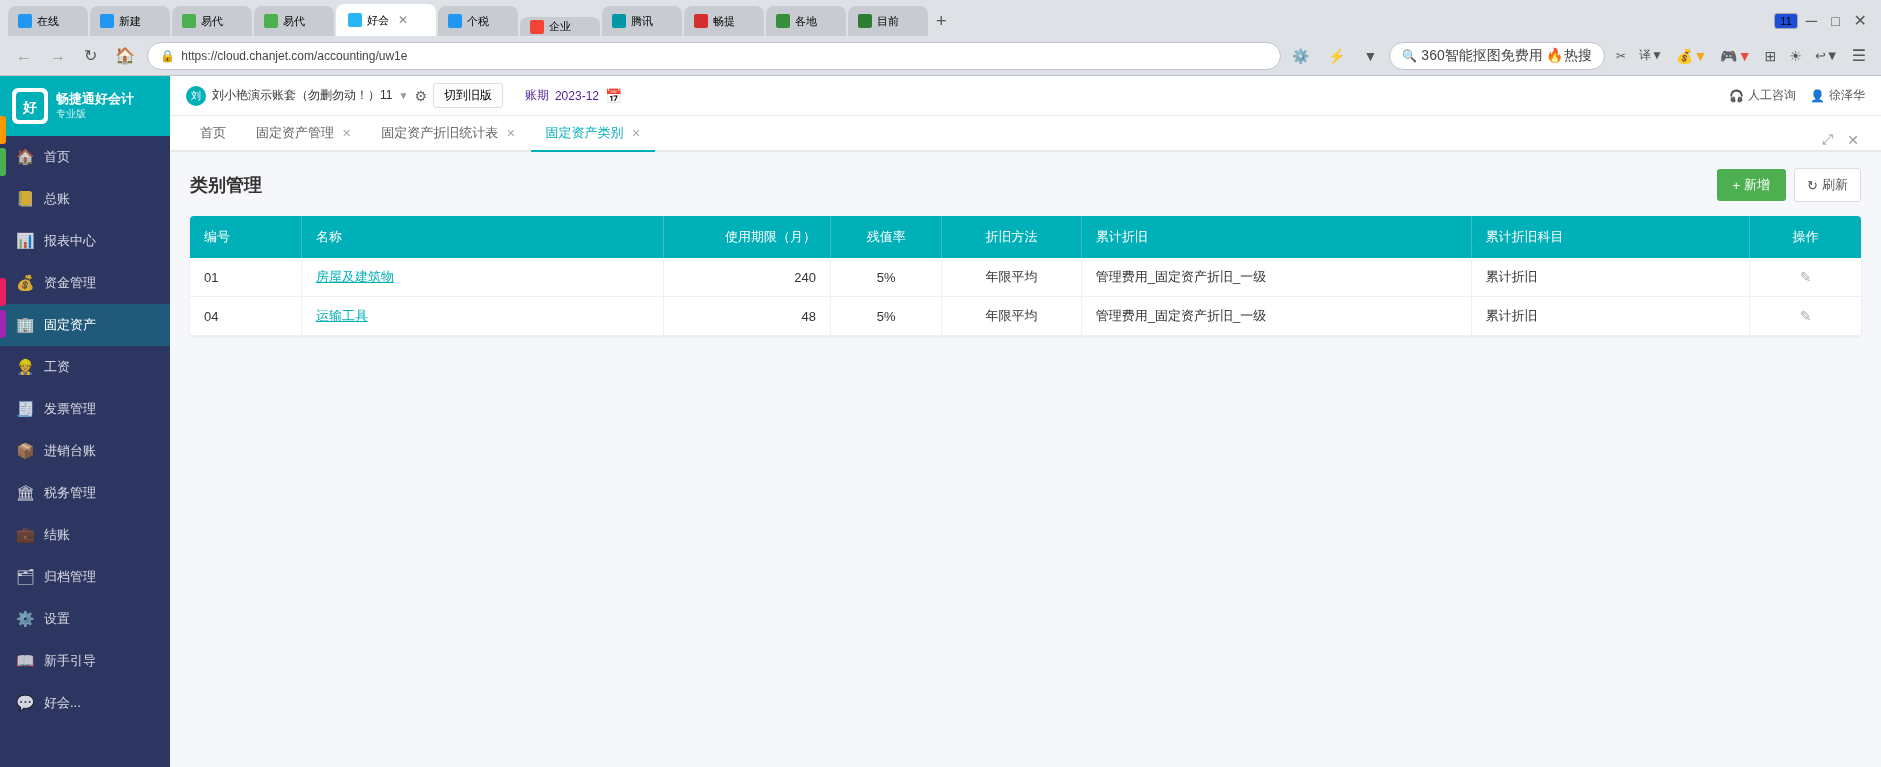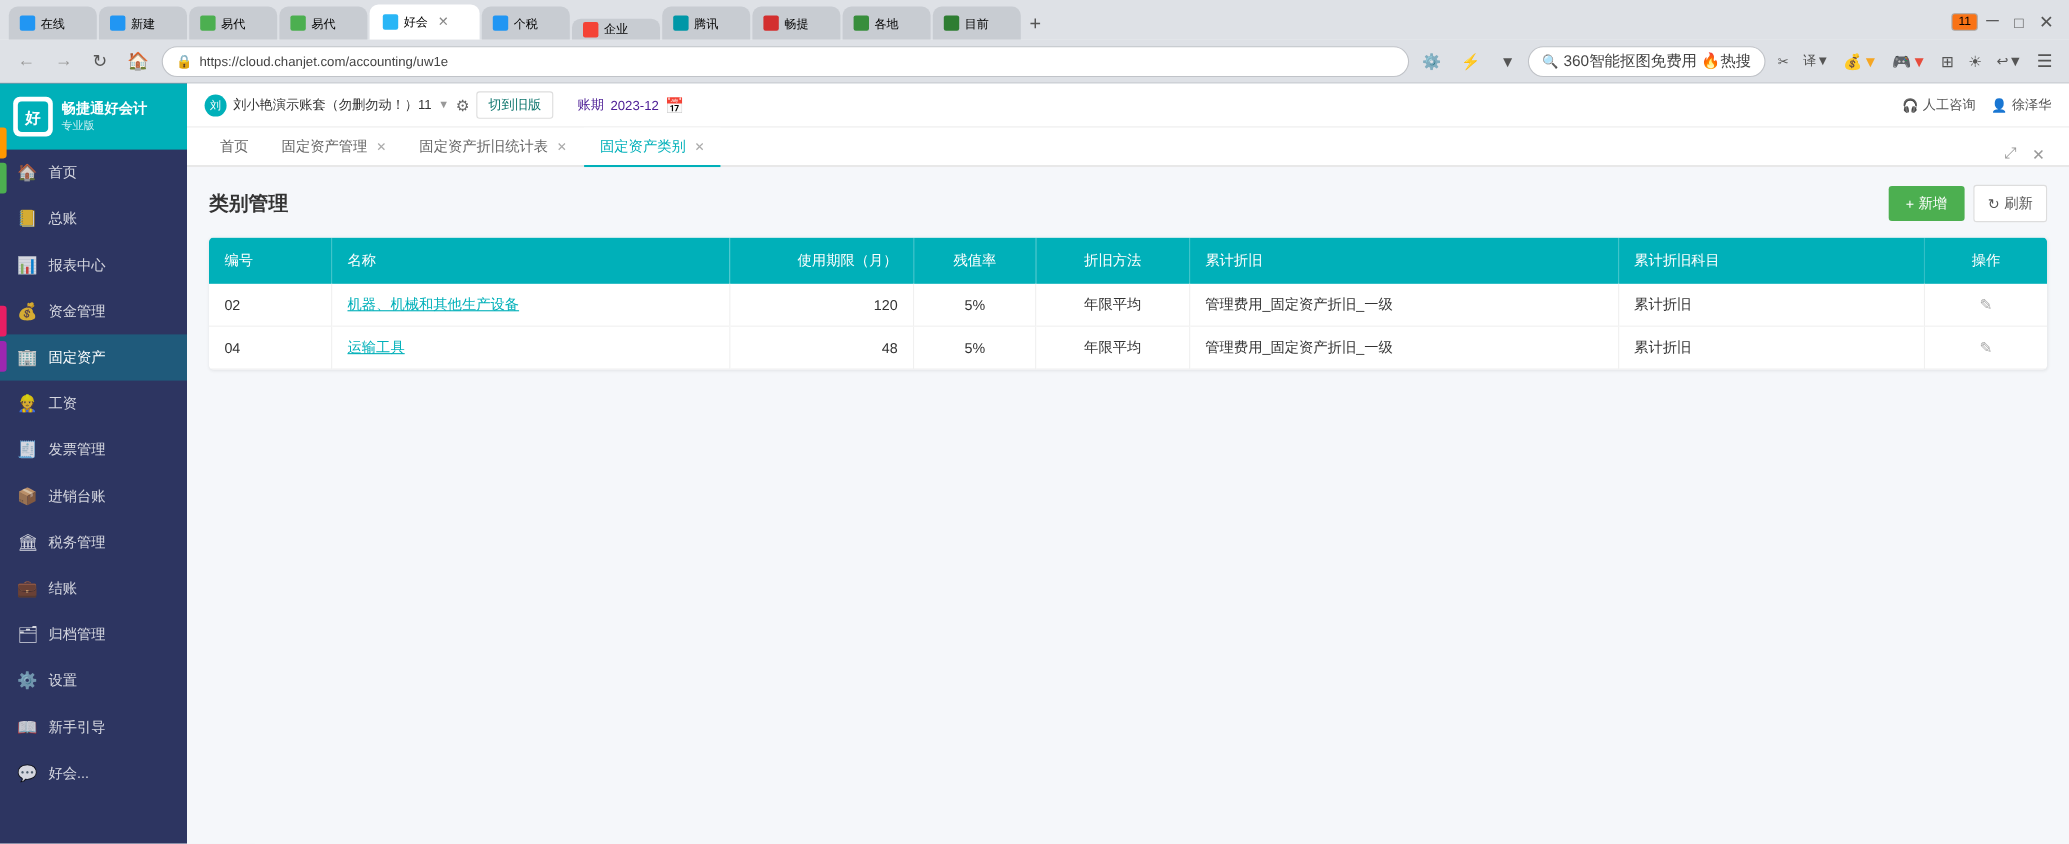--- a/index.html
+++ b/index.html
@@ -16,21 +16,21 @@
     .logo-subtext { color: rgba(255,255,255,0.8); font-size: 10px; }
     .sidebar-item { display: flex; align-items: center; gap: 10px; padding: 12px 16px; cursor: pointer; color: rgba(255,255,255,0.8); font-size: 13px; transition: background 0.2s; }
     .sidebar-item.active { background: rgba(0,176,185,0.3); color: #fff; }
     .sidebar-item-icon { width: 18px; text-align: center; font-size: 15px; }
 
     
     .main-content { flex: 1; display: flex; flex-direction: column; background: #f5f7fa; overflow: hidden; }
 
     
     .top-bar { background: #fff; height: 40px; display: flex; align-items: center; padding: 0 16px; gap: 12px; border-bottom: 1px solid #e8e8e8; }
-    .btn-switch { border: 1px solid #ddd; background: #fff; padding: 3px 10px; border-radius: 3px; font-size: 12px; cursor: pointer; color: #0f766e; }
+    .btn-switch { border: 1px solid #ddd; background: #fff; padding: 3px 10px; border-radius: 3px; font-size: 12px; cursor: pointer; color: #000000; }
 
     
     .tab-bar { background: #fff; height: 36px; display: flex; align-items: flex-end; padding: 0 16px; border-bottom: 2px solid #e8e8e8; gap: 2px; }
     .page-tab { padding: 8px 14px; font-size: 13px; cursor: pointer; color: #666; border-bottom: 2px solid transparent; margin-bottom: -2px; display: flex; align-items: center; gap: 6px; white-space: nowrap; }
     .page-tab.active { color: #00b0b9; border-bottom: 2px solid #00b0b9; background: #fff; }
     .page-tab .tab-x { font-size: 11px; color: #aaa; margin-left: 2px; cursor: pointer; }
 
     
     .content-area { flex: 1; padding: 16px 20px; overflow-y: auto; background: #f5f7fa; }
     .page-header { display: flex; align-items: center; justify-content: space-between; margin-bottom: 14px; }
@@ -93,21 +93,21 @@
   <div style="background:#c8ccd2; border-radius:8px 8px 0 0; padding:5px 10px; font-size:11px; display:flex; align-items:center; gap:5px; height:30px; min-width:80px;">
     <span style="width:14px;height:14px;background:#388e3c;border-radius:2px;display:inline-block;"></span>
     <span>各地</span>
   </div>
   <div style="background:#c8ccd2; border-radius:8px 8px 0 0; padding:5px 10px; font-size:11px; display:flex; align-items:center; gap:5px; height:30px; min-width:80px;">
     <span style="width:14px;height:14px;background:#2e7d32;border-radius:2px;display:inline-block;"></span>
     <span>目前</span>
   </div>
   <button style="background:none;border:none;font-size:18px;color:#555;cursor:pointer;margin-bottom:4px;padding:0 6px;">+</button>
   <div style="margin-left:auto;display:flex;align-items:center;gap:2px;margin-bottom:4px;">
-    <span style="background:#f97316;border:1px solid #aaa;border-radius:3px;padding:1px 5px;font-size:11px;">11</span>
+    <span style="background:#1d4ed8;border:1px solid #aaa;border-radius:3px;padding:1px 5px;font-size:11px;">11</span>
     <button style="background:none;border:none;font-size:16px;color:#555;cursor:pointer;padding:2px 6px;">─</button>
     <button style="background:none;border:none;font-size:14px;color:#555;cursor:pointer;padding:2px 6px;">□</button>
     <button style="background:none;border:none;font-size:16px;color:#555;cursor:pointer;padding:2px 6px;">✕</button>
   </div>
 </div>
 
 <div style="background:#dee1e6; height:40px; display:flex; align-items:center; padding:4px 10px; gap:6px; border-bottom:1px solid #c0c3c8;">
   <button style="background:none;border:none;font-size:16px;color:#999;cursor:not-allowed;padding:3px 6px;">←</button>
   <button style="background:none;border:none;font-size:16px;color:#999;cursor:not-allowed;padding:3px 6px;">→</button>
   <button style="background:none;border:none;font-size:16px;color:#555;cursor:pointer;padding:3px 6px;">↻</button>
@@ -287,23 +287,23 @@
             <th style="width:120px;text-align:right;">使用期限（月）</th>
             <th style="width:80px;text-align:center;">残值率</th>
             <th style="width:100px;text-align:center;">折旧方法</th>
             <th style="width:280px;">累计折旧</th>
             <th style="width:200px;">累计折旧科目</th>
             <th style="width:80px;text-align:center;">操作</th>
           </tr>
         </thead>
         <tbody>
           <tr>
-            <td>02</td>
-            <td style="color:#00b0b9;cursor:pointer;text-decoration:underline;">机器、机械和其他生产设备</td>
-            <td style="text-align:right;">120</td>
+            <td>01</td>
+            <td style="color:#00b0b9;cursor:pointer;text-decoration:underline;">房屋及建筑物</td>
+            <td style="text-align:right;">240</td>
             <td style="text-align:center;">5%</td>
             <td style="text-align:center;">年限平均</td>
             <td>管理费用_固定资产折旧_一级</td>
             <td>累计折旧</td>
             <td style="text-align:center;">
               <span class="edit-icon">✎</span>
             </td>
           </tr>
           <tr>
             <td>04</td>

